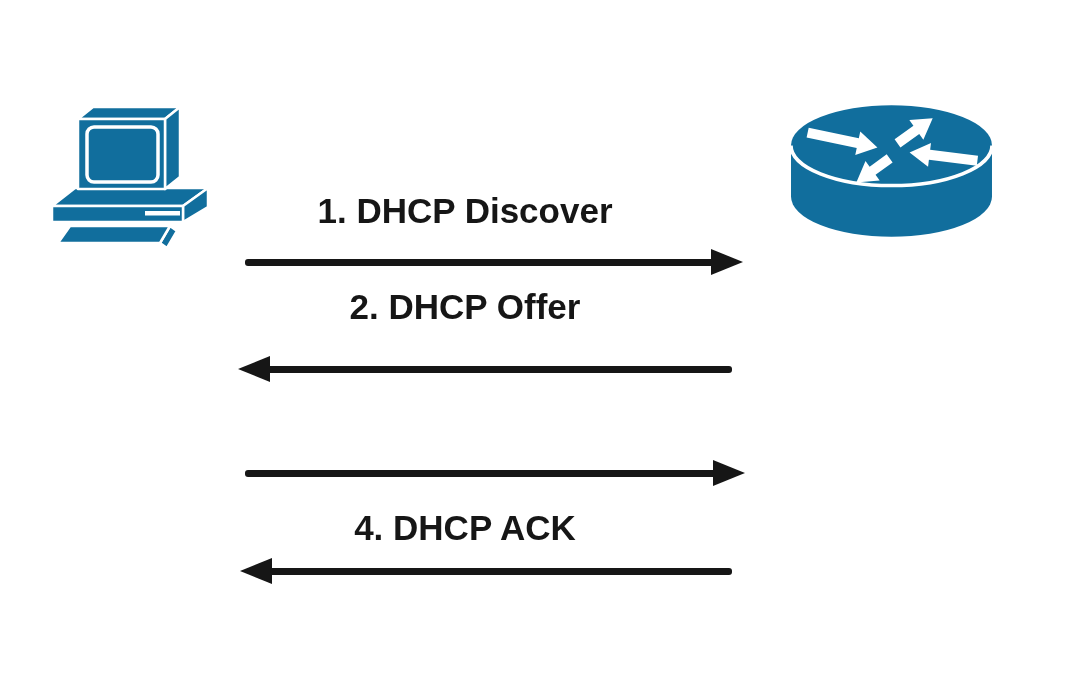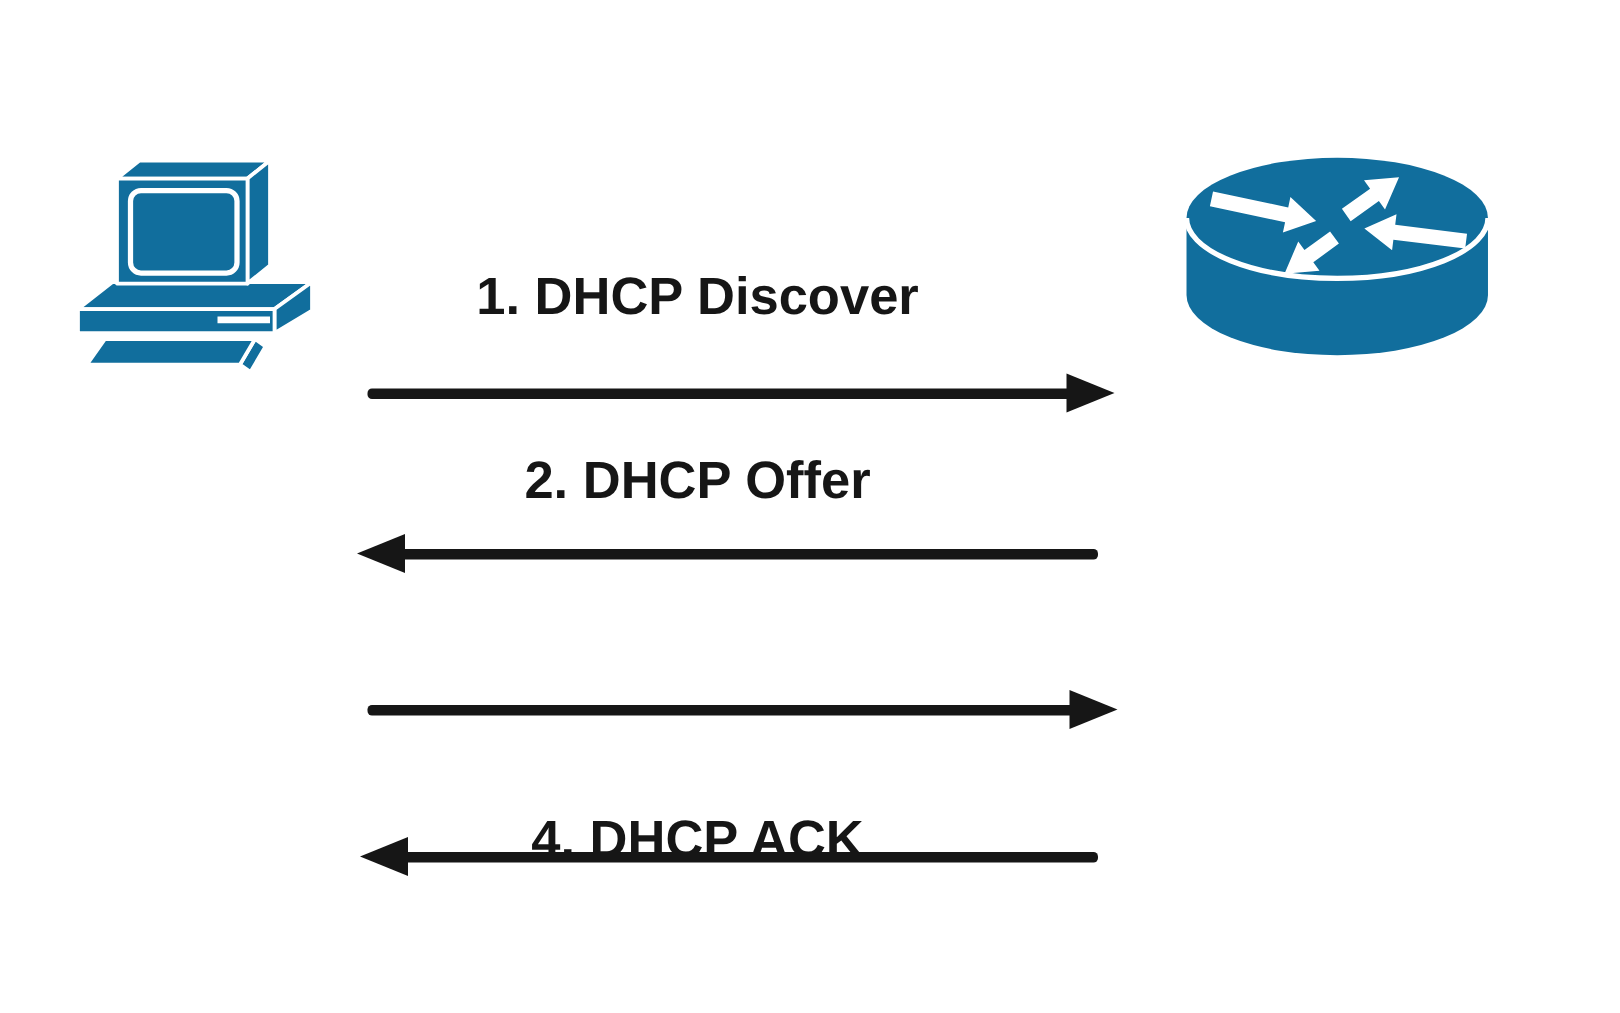--- a/index.html
+++ b/index.html
@@ -30,24 +30,24 @@
     position: absolute;
     left: 180px;
     width: 570px;
     text-align: center;
     font-weight: 700;
     font-size: 35px;
     line-height: 36px;
     color: var(--arrow-black);
     white-space: nowrap;
   }
-  .label-1 { top: 180px; }
-  .label-2 { top: 303px; }
+  .label-1 { top: 193px; }
+  .label-2 { top: 289px; }
   .label-3 { top: 420px; }
-  .label-4 { top: 510px; margin-top: 32px; }
+  .label-4 { top: 510px; }
 
   .msg-arrow { position: absolute; height: 26px; }
   .arrow-1 { left: 245px; width: 498px; top: 249px; }
   .arrow-2 { left: 238px; width: 494px; top: 356px; }
   .arrow-3 { left: 245px; width: 500px; top: 460px; }
   .arrow-4 { left: 240px; width: 492px; top: 558px; }
 
   .arrow-shaft {
     position: absolute;
     top: 9.5px;

